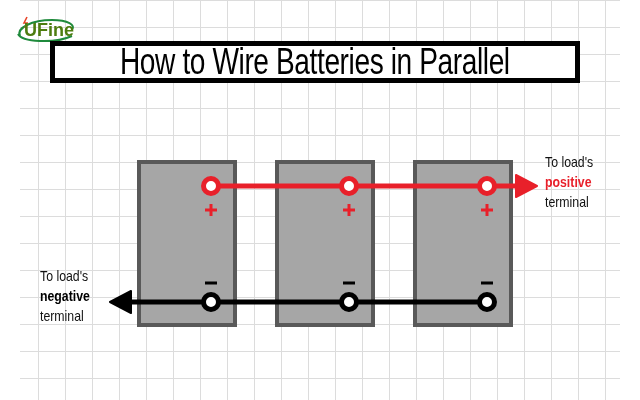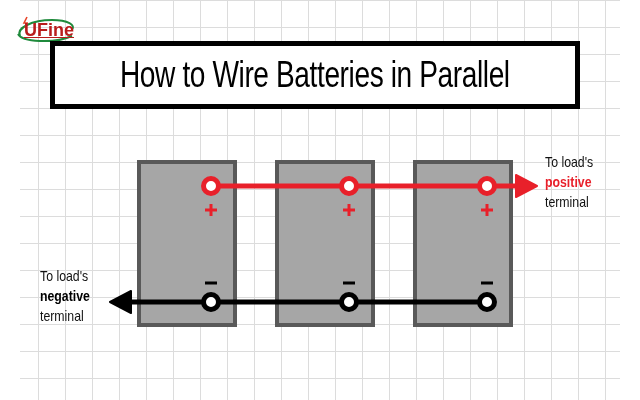--- a/index.html
+++ b/index.html
@@ -14,25 +14,25 @@
         linear-gradient(to right, #dcdcdc 1px, transparent 1px),
         linear-gradient(to bottom, #dcdcdc 1px, transparent 1px);
       background-size: 27px 27px;
       background-position: 18px 0px;
     }
     .logo {
       position: absolute; left: 14px; top: 16px; width: 64px; height: 28px;
     }
     .logo-text {
       position: absolute; left: 10px; top: 5px;
-      font: bold 18px "Liberation Sans", sans-serif; color: #b91c1c;
-      letter-spacing: 0px; line-height: 18px; text-decoration: underline;
+      font: bold 18px "Liberation Sans", sans-serif; color: #4d7c0f;
+      letter-spacing: 0px; line-height: 18px;
     }
     .title-box {
-      position: absolute; left: 50px; top: 41px; width: 530px; height: 68px;
+      position: absolute; left: 50px; top: 41px; width: 530px; height: 42px;
       border: 5px solid #000; background: #fff; box-sizing: border-box;
       display: flex; align-items: center; justify-content: center;
     }
     .title-text {
       font: 36px "Liberation Sans Narrow", "Liberation Sans", sans-serif;
       color: #000; transform: scaleX(0.78); white-space: nowrap; letter-spacing: -0.5px;
     }
     svg.diagram { position: absolute; left: 0; top: 0; }
     .label {
       position: absolute; font-size: 15px; line-height: 20px; color: #111;

